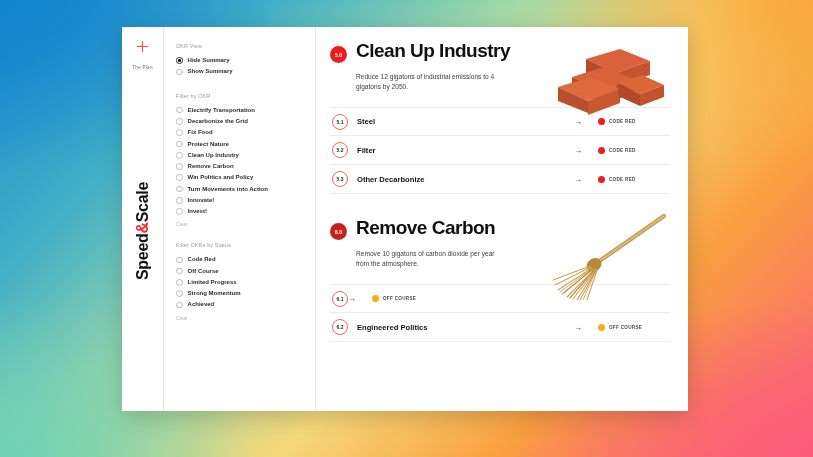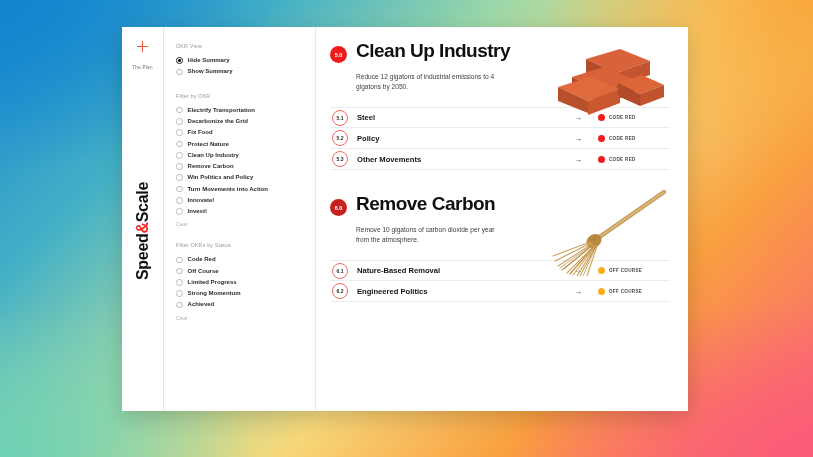--- a/index.html
+++ b/index.html
@@ -159,21 +159,21 @@
 
   
   .hero-img { position: absolute; pointer-events: none; }
   .hero-bricks { right: 4px; top: 2px; width: 124px; height: 72px; }
   .hero-broom  { right: 2px; top: -4px; width: 116px; height: 86px; }
 
   
   .kr-list { margin-top: 16px; }
   .kr-row {
     display: flex; align-items: center;
-    height: 21px;
+    height: 29px;
     border-bottom: 1px solid #ececec;
     cursor: pointer;
   }
   .kr-row:first-child { border-top: 1px solid #ececec; }
   .kr-num {
     flex: 0 0 16px;
     width: 16px; height: 16px;
     border: 1px solid #f3675c;
     border-radius: 50%;
     color: #1f1f1f;
@@ -341,30 +341,30 @@
             <span class="kr-num">5.1</span>
             <span class="kr-name">Steel</span>
             <span class="kr-arrow">→</span>
             <span class="kr-status">
               <span class="status-dot" style="background: rgb(240, 27, 27);"></span>
               <span class="status-text">CODE RED</span>
             </span>
           </div>
           <div class="kr-row">
             <span class="kr-num">5.2</span>
-            <span class="kr-name">Policy</span>
+            <span class="kr-name">Filter</span>
             <span class="kr-arrow">→</span>
             <span class="kr-status">
               <span class="status-dot" style="background: rgb(240, 27, 27);"></span>
               <span class="status-text">CODE RED</span>
             </span>
           </div>
           <div class="kr-row">
             <span class="kr-num">5.3</span>
-            <span class="kr-name">Other Movements</span>
+            <span class="kr-name">Other Decarbonize</span>
             <span class="kr-arrow">→</span>
             <span class="kr-status">
               <span class="status-dot" style="background: rgb(240, 27, 27);"></span>
               <span class="status-text">CODE RED</span>
             </span>
           </div>
         </div>
       </div>
       <div class="okr-block">
         <div class="okr-head">
@@ -393,21 +393,20 @@
         <line x1="44" y1="56" x2="31" y2="86"></line>
       </g>
       <path d="M38 57 Q26 68 12 79" stroke="#8f6c2f" stroke-width="0.9" fill="none" opacity="0.6"></path>
     </g>
   </svg>
         </div>
         <p class="okr-desc">Remove 10 gigatons of carbon dioxide per year from the atmosphere.</p>
         <div class="kr-list">
           <div class="kr-row">
             <span class="kr-num">6.1</span>
-            <span class="kr-name">Nature-Based Removal</span>
             <span class="kr-arrow">→</span>
             <span class="kr-status">
               <span class="status-dot" style="background: rgb(248, 174, 29);"></span>
               <span class="status-text">OFF COURSE</span>
             </span>
           </div>
           <div class="kr-row">
             <span class="kr-num">6.2</span>
             <span class="kr-name">Engineered Politics</span>
             <span class="kr-arrow">→</span>

